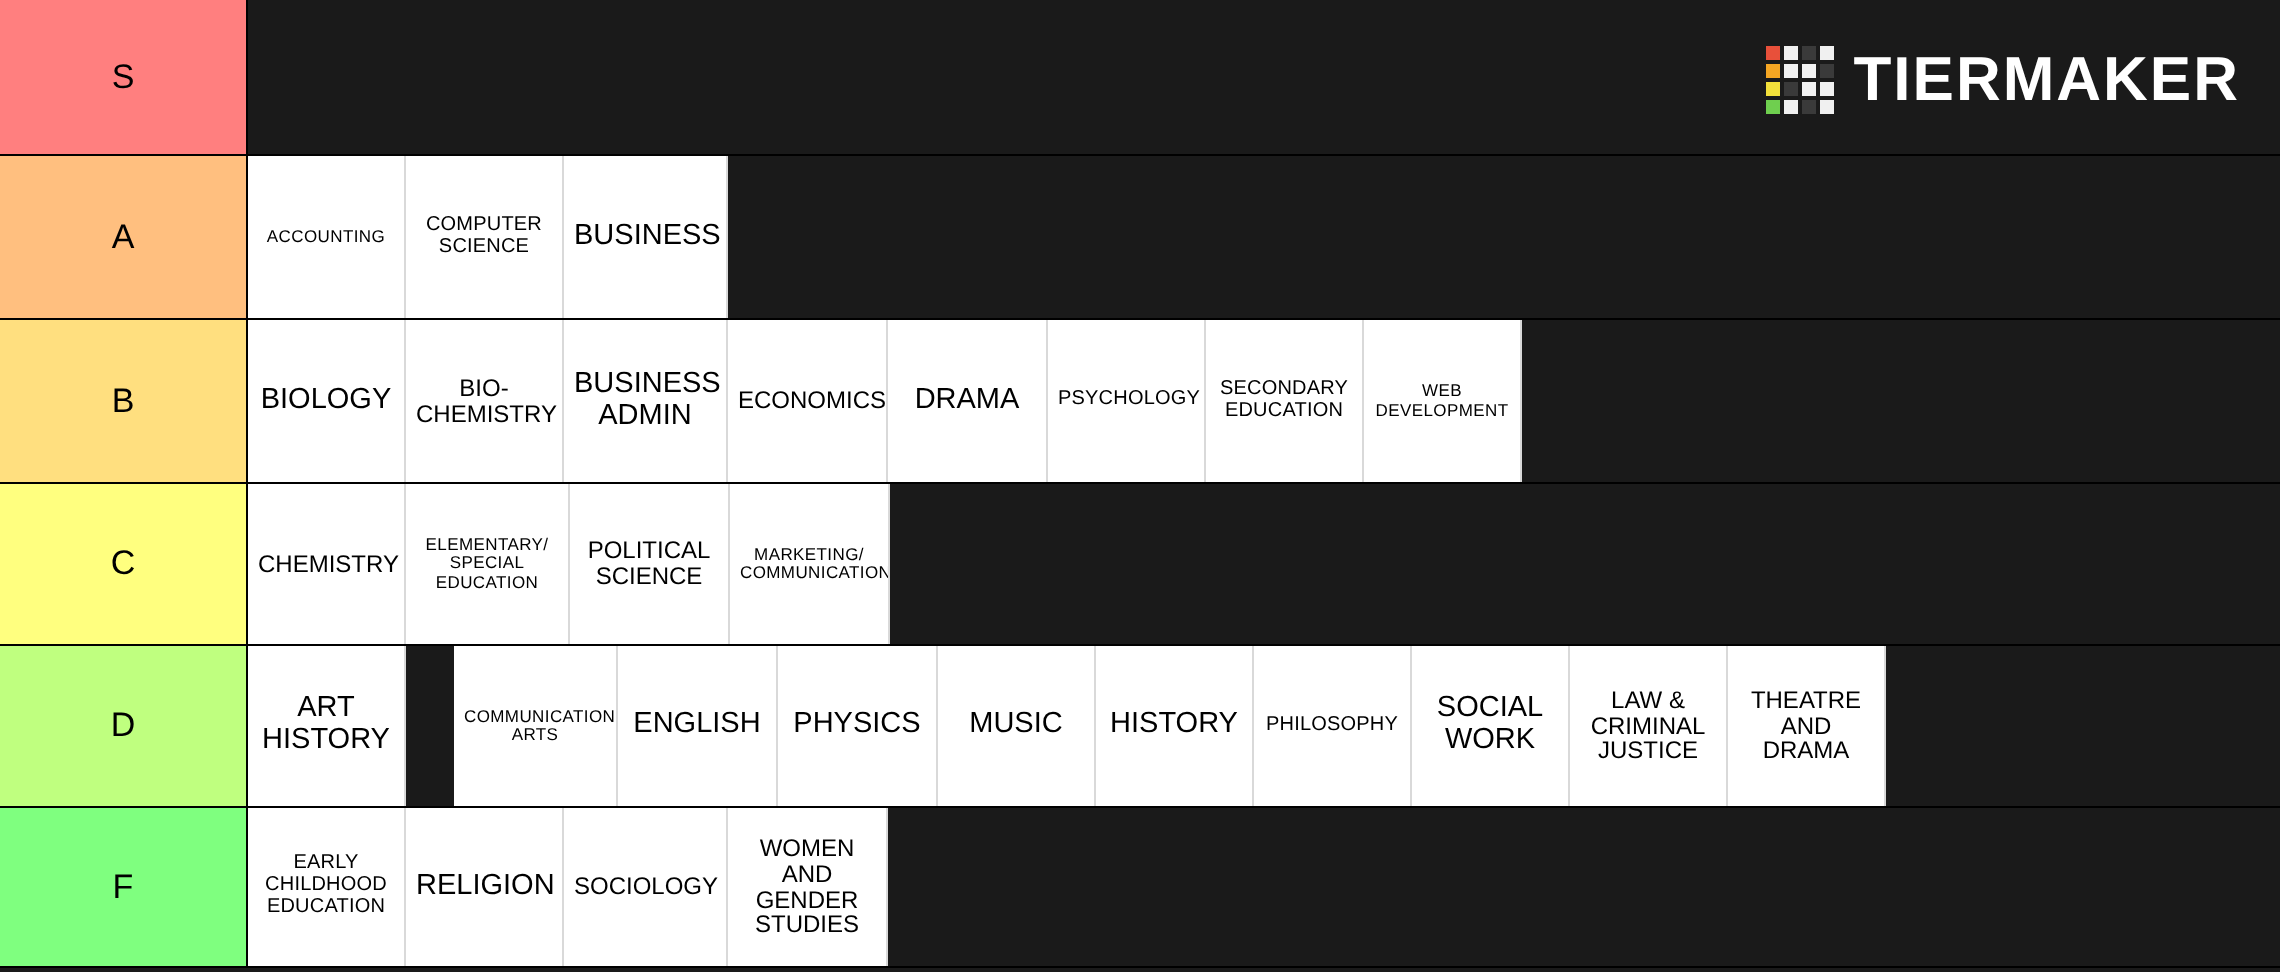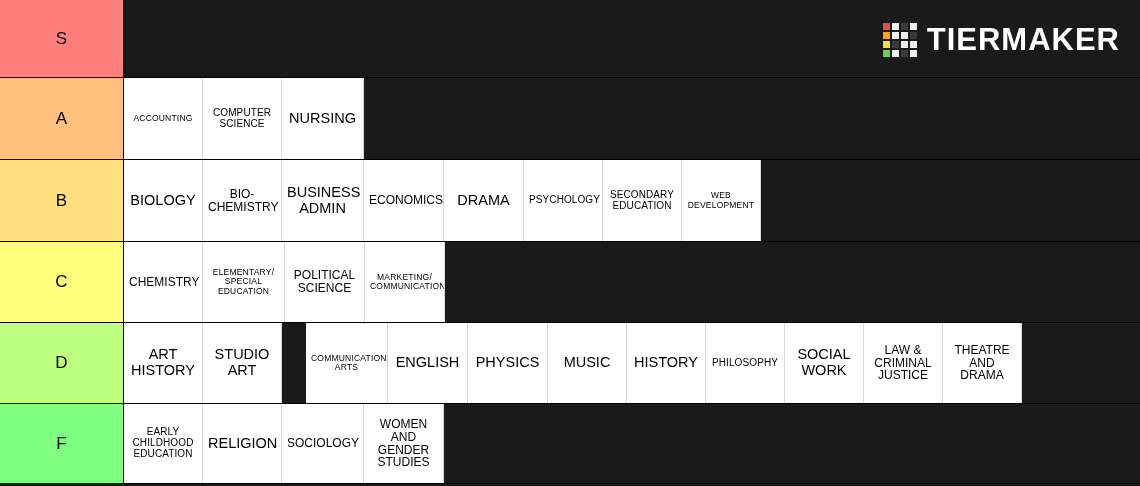--- a/index.html
+++ b/index.html
@@ -106,21 +106,21 @@
       <div class="tier-row" style="height: 82px;">
         <div class="tier-label" style="background: rgb(255, 191, 127);">A</div>
         <div class="tier-items">
           <div class="item fs-xs" style="width: 79px; min-width: 79px;">
             <span>ACCOUNTING</span>
           </div>
           <div class="item fs-s" style="width: 79px; min-width: 79px;">
             <span>COMPUTER SCIENCE</span>
           </div>
           <div class="item fs-l" style="width: 82px; min-width: 82px;">
-            <span>NURSING</span>
+            <span>BUSINESS</span>
           </div>
         </div>
       </div>
       <div class="tier-row" style="height: 82px;">
         <div class="tier-label" style="background: rgb(255, 223, 127);">B</div>
         <div class="tier-items">
           <div class="item fs-l" style="width: 79px; min-width: 79px;">
             <span>BIOLOGY</span>
           </div>
           <div class="item fs-m" style="width: 79px; min-width: 79px;">
@@ -161,23 +161,20 @@
           <div class="item fs-xs" style="width: 80px; min-width: 80px;">
             <span>MARKETING/ COMMUNICATION</span>
           </div>
         </div>
       </div>
       <div class="tier-row" style="height: 81px;">
         <div class="tier-label" style="background: rgb(191, 255, 127);">D</div>
         <div class="tier-items">
           <div class="item fs-l" style="width: 79px; min-width: 79px;">
             <span>ART HISTORY</span>
-          </div>
-          <div class="item fs-l" style="width: 79px; min-width: 79px;">
-            <span>STUDIO ART</span>
           </div>
           <div class="item fs-xs" style="width: 82px; min-width: 82px; margin-left: 24px;">
             <span>COMMUNICATION ARTS</span>
           </div>
           <div class="item fs-l" style="width: 80px; min-width: 80px;">
             <span>ENGLISH</span>
           </div>
           <div class="item fs-l" style="width: 80px; min-width: 80px;">
             <span>PHYSICS</span>
           </div>

